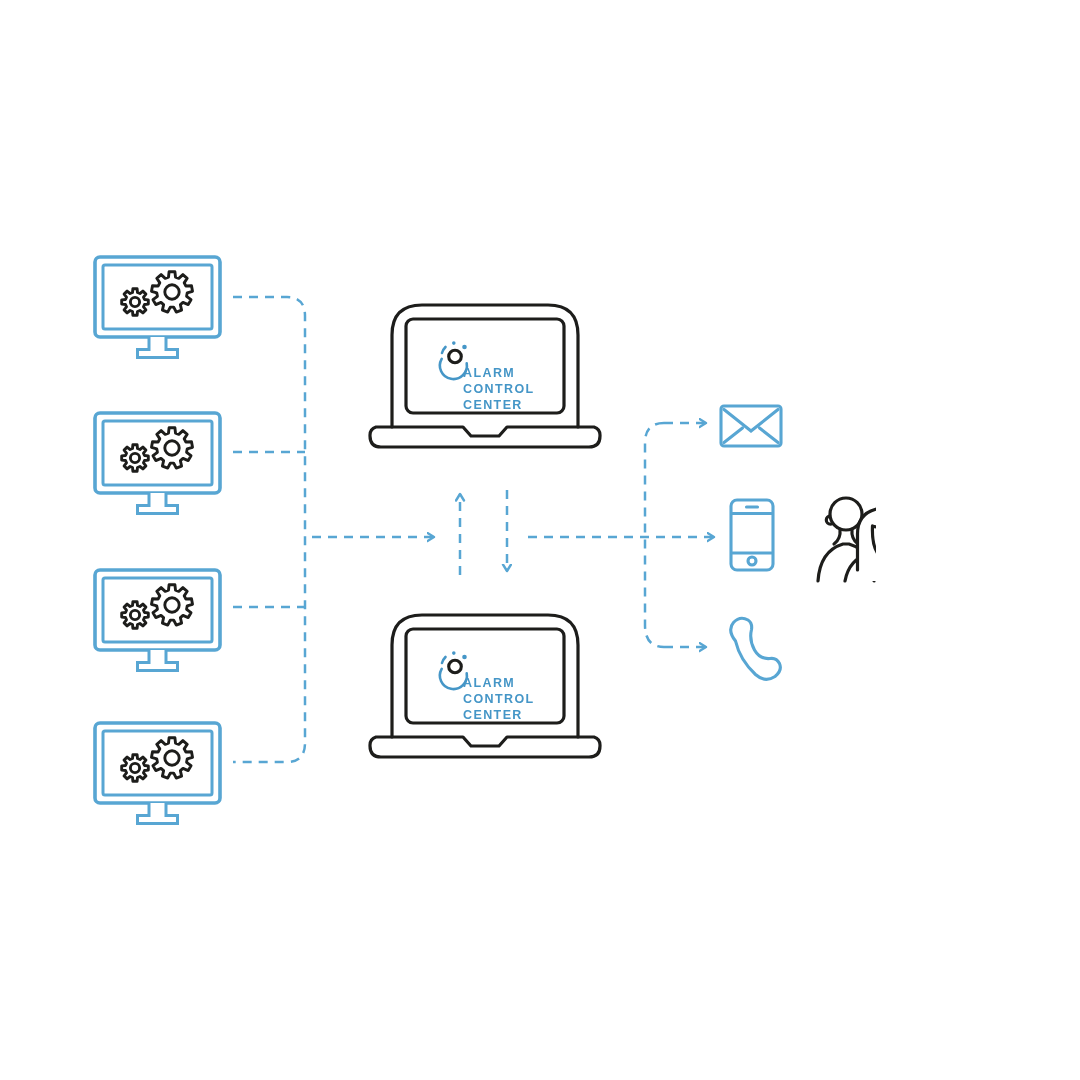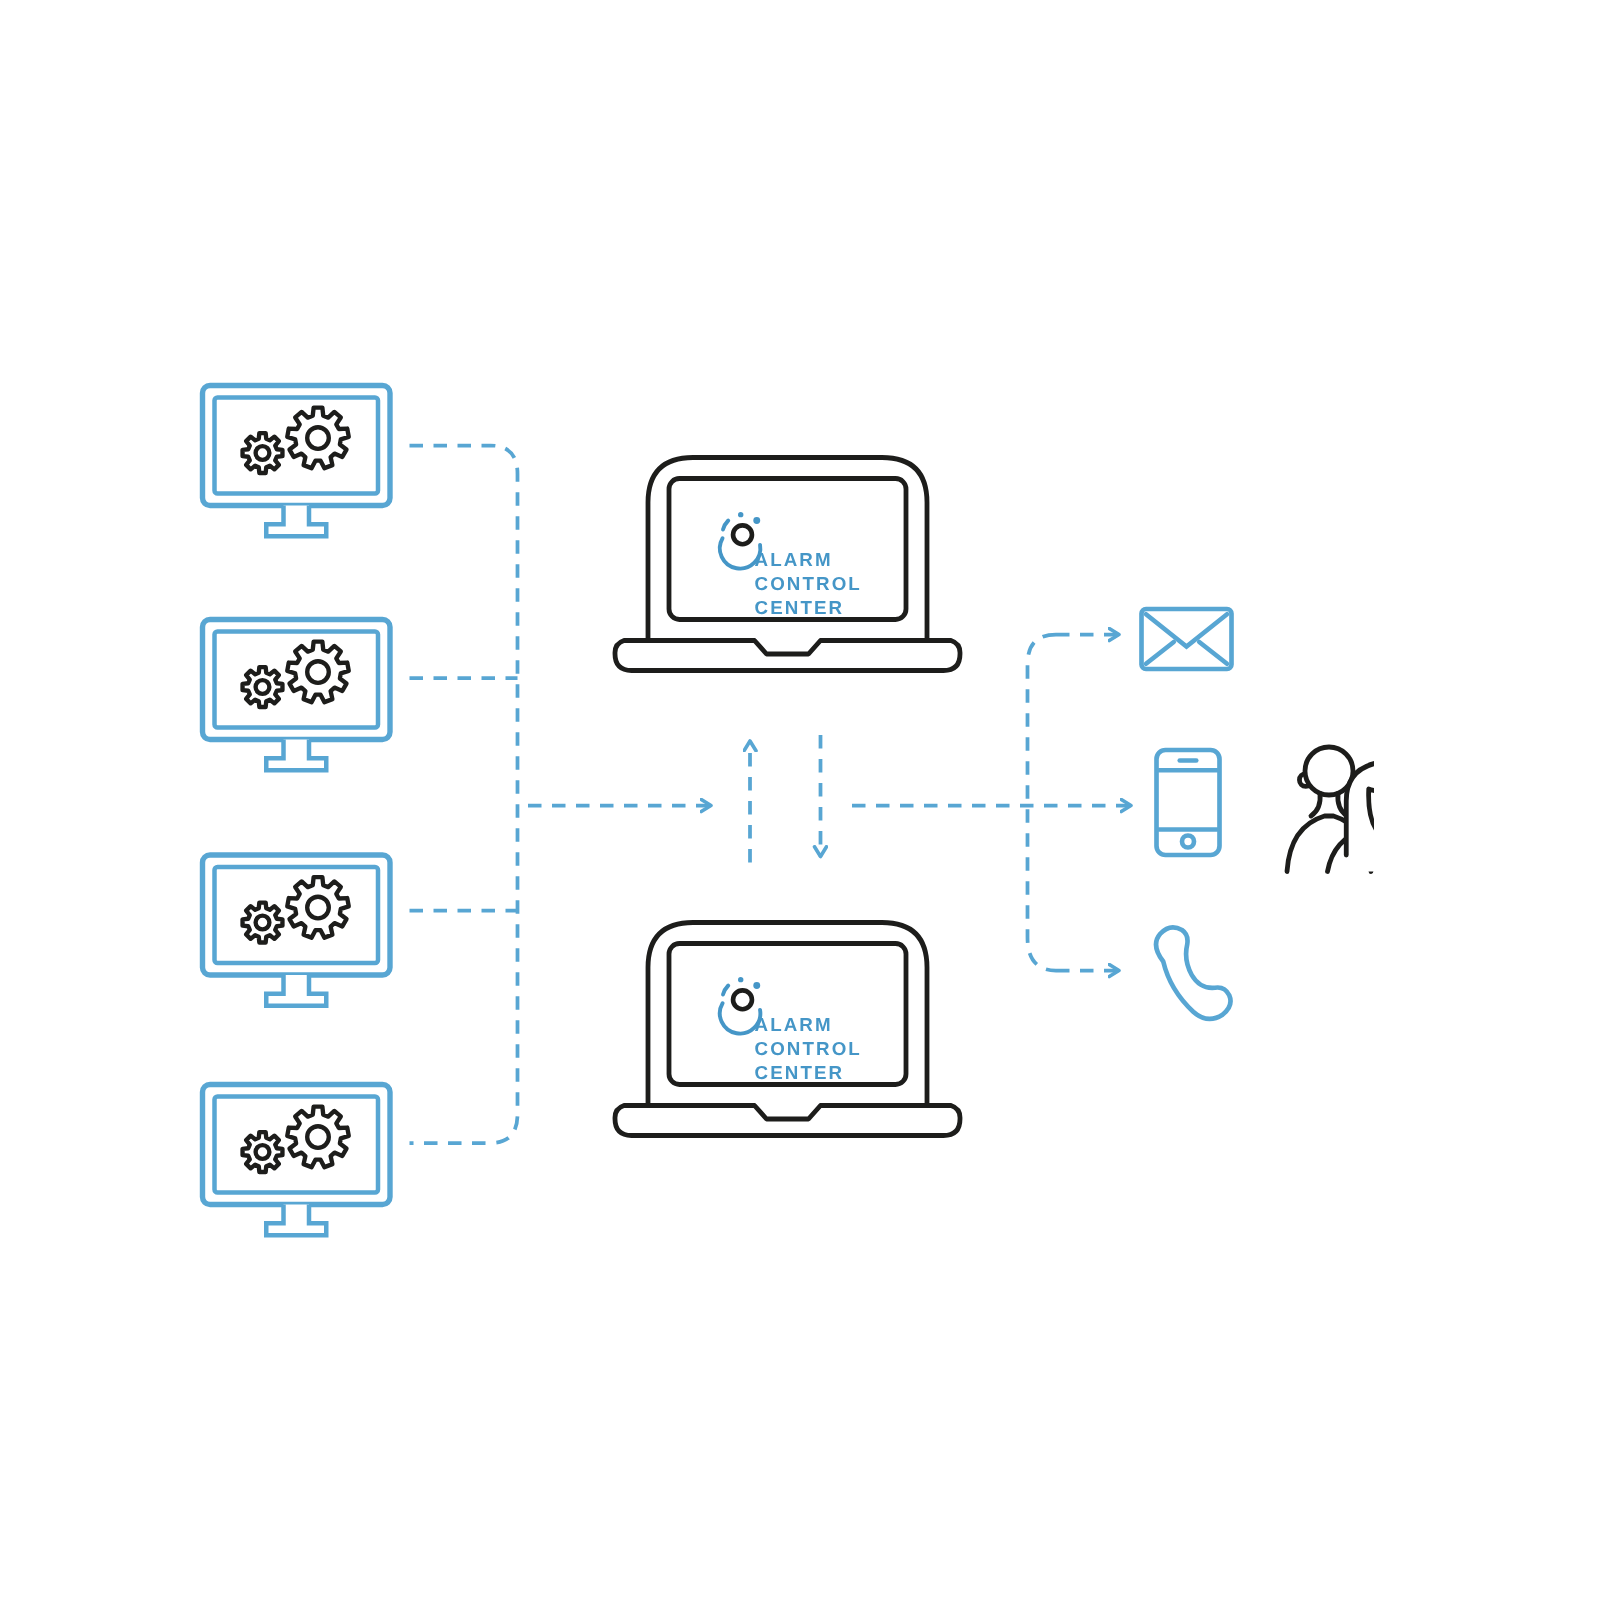--- a/index.html
+++ b/index.html
@@ -1,16 +1,16 @@
 <!DOCTYPE html>
 <html><head>
 <meta charset="utf-8">
 <style>
   html,body{margin:0;padding:0;background:#ffffff;}
-  .stage{width:876px;height:1080px;position:relative;background:#ffffff;overflow:hidden;padding-left:40px;}
+  .stage{width:876px;height:1080px;position:relative;background:#ffffff;overflow:hidden;}
   svg{display:block;}
   .blue{stroke:#58A6D3;fill:#ffffff;}
   .dash{stroke:#58A6D3;stroke-width:2.5;fill:none;stroke-dasharray:9 7;}
   .bluestroke{stroke:#58A6D3;stroke-width:3.1;fill:none;stroke-linecap:round;}
   .darkline{stroke:#1D1D1B;stroke-width:3.2;stroke-linecap:round;stroke-linejoin:round;fill:none;}
   .gear{fill:#ffffff;stroke:#1D1D1B;stroke-width:2.9;stroke-linejoin:round;}
   .logoarc{stroke:#4596C7;stroke-width:2.6;fill:none;stroke-linecap:round;}
   .logodot{fill:#4596C7;stroke:none;}
   .logotext{fill:#4596C7;font-family:"Liberation Sans",sans-serif;font-weight:bold;
             font-size:12.5px;letter-spacing:1.4px;}

